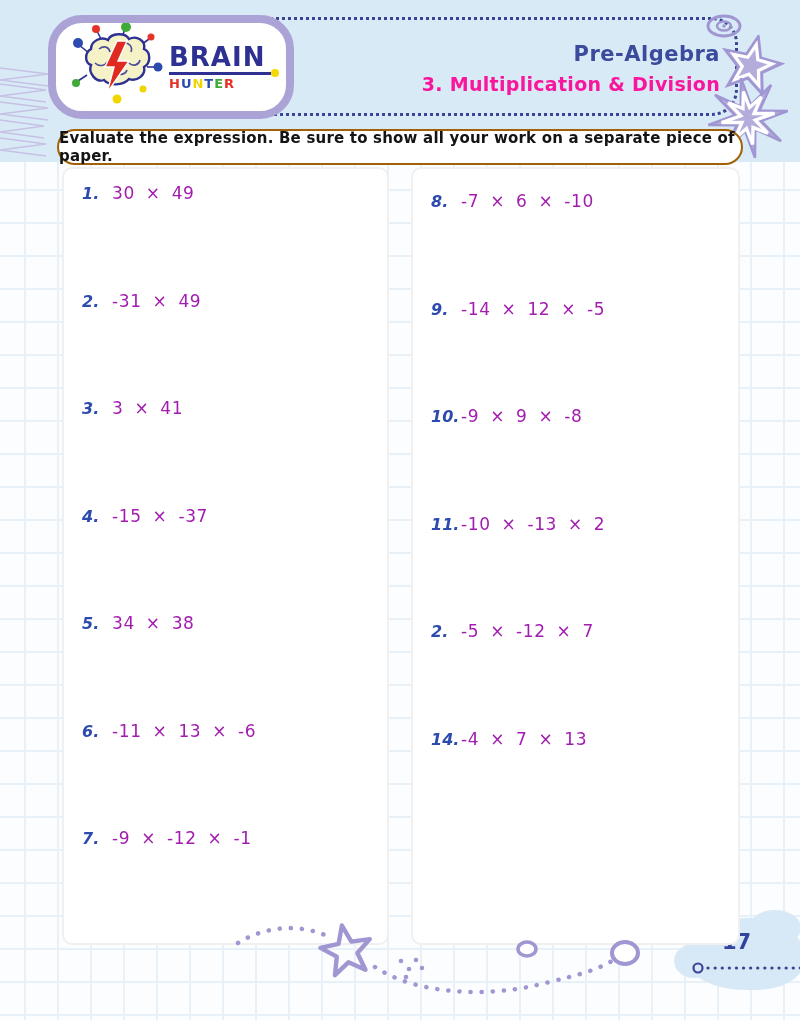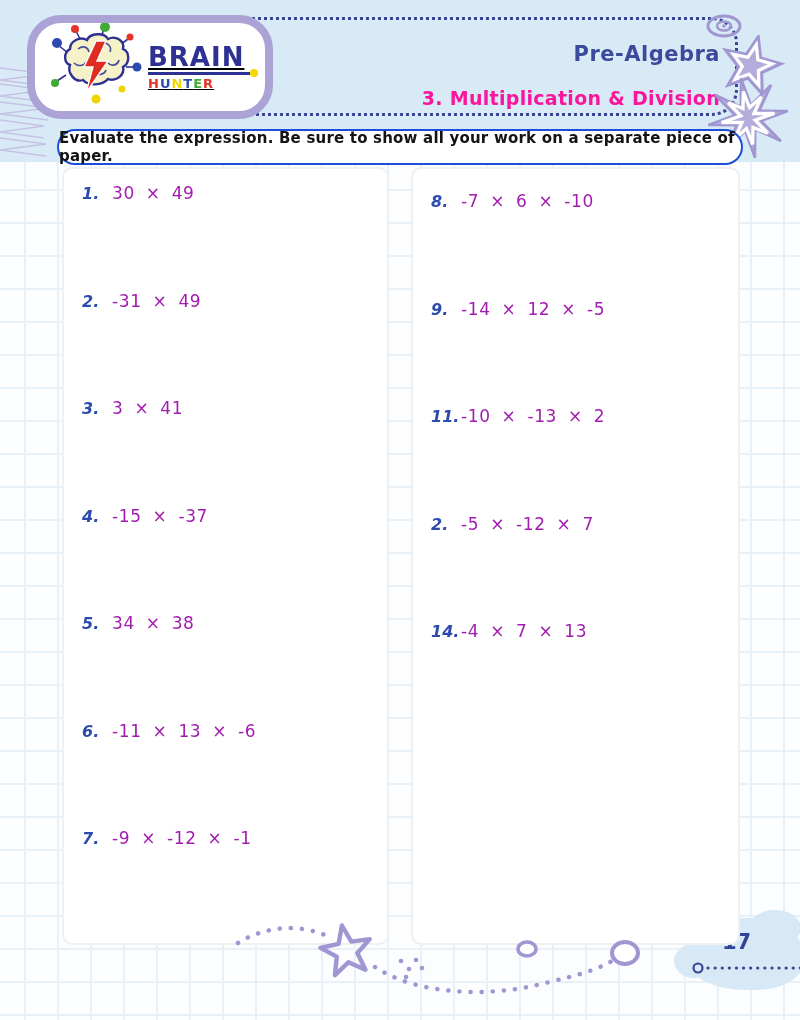--- a/index.html
+++ b/index.html
@@ -18,43 +18,43 @@
   .top-band{ position:absolute; left:0; top:0; width:800px; height:162px; background:#d9eaf7; }
 
   
   .dotted-frame{
     position:absolute; left:58px; top:17px; width:680px; height:99px;
     border:3px dotted #3a4496; border-radius:26px; z-index:1;
   }
 
   
   .logo-box{
-    position:absolute; left:27px; top:15px; width:246px; height:104px;
+    position:absolute; left:48px; top:15px; width:246px; height:104px;
     background:#fff; border:8px solid #aba3d6; border-radius:34px;
-    display:flex; align-items:center; justify-content:center; gap:6px; z-index:3;text-decoration:underline;
+    display:flex; align-items:center; justify-content:center; gap:6px; z-index:3;
   }
   .brand-col{ display:flex; flex-direction:column; align-items:flex-start; }
   .brand-top{ font-size:26px; font-weight:800; color:#2e3192; letter-spacing:1px; line-height:1; }
   .brand-rule{ width:102px; height:3px; background:#2e3192; margin:2px 0 2px 0; position:relative; }
   .brand-rule::after{ content:""; position:absolute; right:-8px; top:-3px; width:8px; height:8px; border-radius:50%; background:#f5d800; }
   .brand-bottom{ font-size:13px; font-weight:800; letter-spacing:1px; line-height:1; }
   .hl0{color:#e63229}.hl1{color:#2d4bae}.hl2{color:#f0d500}.hl3{color:#2d4bae}.hl4{color:#3faa36}.hl5{color:#e63229}
 
   
   .header-titles{ position:absolute; left:300px; top:42px; width:420px; text-align:right; z-index:2; }
   .title{ font-size:21px; font-weight:800; color:#3b4a9b; letter-spacing:0.5px; }
-  .subtitle{ font-size:19px; font-weight:800; color:#f9169c; margin-top:21px; letter-spacing:0.3px; }
+  .subtitle{ font-size:19px; font-weight:800; color:#f9169c; margin-top:7px; letter-spacing:0.3px; }
 
   
   .doodle{ position:absolute; z-index:2; }
 
   
   .instruction-bar{
     position:absolute; left:57px; top:129px; width:686px; height:36px;
-    background:#fff; border:2px solid #1d4ed8; border-radius:18px;
+    background:#fff; border:2px solid #a16207; border-radius:18px;
     display:flex; align-items:center; justify-content:center; z-index:4;
   }
   .instruction-text{ font-size:15px; font-weight:700; color:#141414; letter-spacing:0.2px; }
 
   
   .panel{
     position:absolute; top:167px; height:778px; background:#fff;
     border:2px solid #f0f0f0; border-radius:10px; z-index:2;
   }
   .panel-left{ left:62px; width:327px; }
@@ -190,20 +190,24 @@
   <ul class="problem-list">
     <li class="problem">
         <span class="pnum">8.</span>
         <span class="pexpr">-7 × 6 × -10</span>
       </li>
     <li class="problem">
         <span class="pnum">9.</span>
         <span class="pexpr">-14 × 12 × -5</span>
       </li>
     <li class="problem">
+        <span class="pnum">10.</span>
+        <span class="pexpr">-9 × 9 × -8</span>
+      </li>
+    <li class="problem">
         <span class="pnum">11.</span>
         <span class="pexpr">-10 × -13 × 2</span>
       </li>
     <li class="problem">
         <span class="pnum">2.</span>
         <span class="pexpr">-5 × -12 × 7</span>
       </li>
     <li class="problem">
         <span class="pnum">14.</span>
         <span class="pexpr">-4 × 7 × 13</span>

